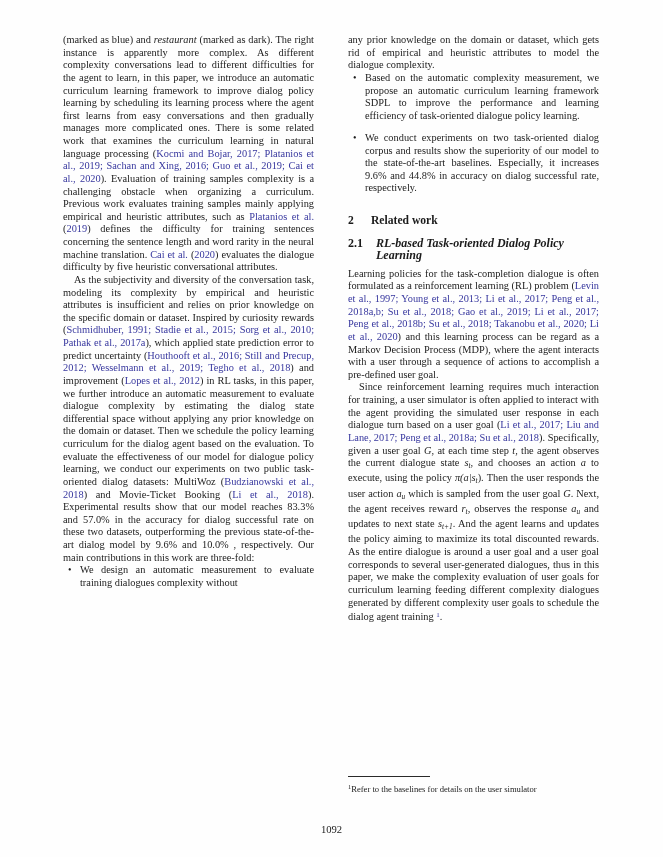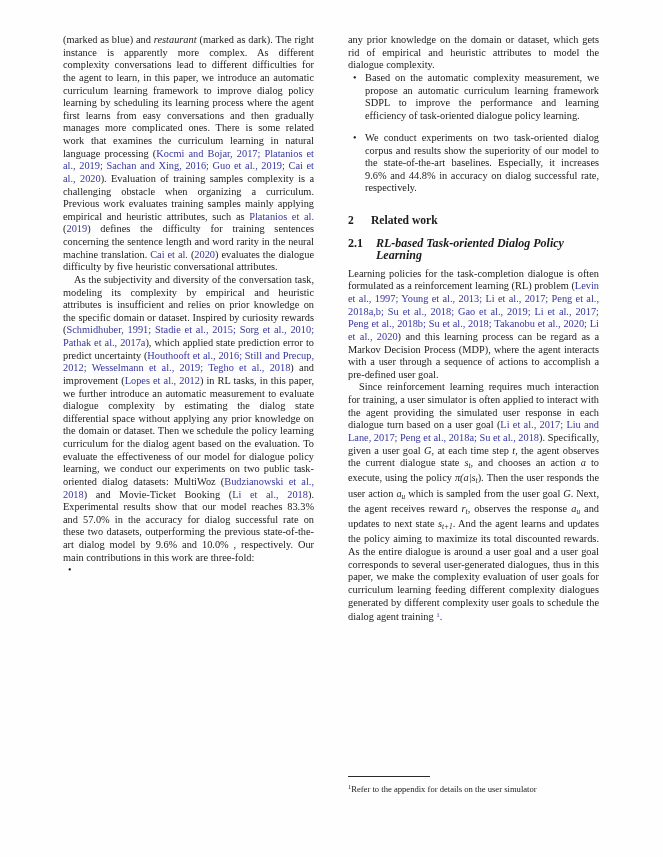--- a/index.html
+++ b/index.html
@@ -147,21 +147,21 @@
 
   <div class="columns">
 
     <div class="col">
 
       <p><span>(marked as blue) and </span><em>restaurant</em><span> (marked as dark). The right instance is apparently more complex. As different complexity conversations lead to different difficulties for the agent to learn, in this paper, we introduce an automatic curriculum learning framework to improve dialog policy learning by scheduling its learning process where the agent first learns from easy conversations and then gradually manages more complicated ones. There is some related work that examines the curriculum learning in natural language processing (</span><a class="cite">Kocmi and Bojar, 2017</a><span class="cite">; </span><a class="cite">Platanios et al., 2019</a><span class="cite">; </span><a class="cite">Sachan and Xing, 2016</a><span class="cite">; </span><a class="cite">Guo et al., 2019</a><span class="cite">; </span><a class="cite">Cai et al., 2020</a><span>). Evaluation of training samples complexity is a challenging obstacle when organizing a curriculum. Previous work evaluates training samples mainly applying empirical and heuristic attributes, such as </span><a class="cite">Platanios et al.</a><span> (</span><a class="cite">2019</a><span>) defines the difficulty for training sentences concerning the sentence length and word rarity in the neural machine translation. </span><a class="cite">Cai et al.</a><span> (</span><a class="cite">2020</a><span>) evaluates the dialogue difficulty by five heuristic conversational attributes.</span></p>
 
       <p class="indent"><span>As the subjectivity and diversity of the conversation task, modeling its complexity by empirical and heuristic attributes is insufficient and relies on prior knowledge on the specific domain or dataset. Inspired by curiosity rewards (</span><a class="cite">Schmidhuber, 1991</a><span class="cite">; </span><a class="cite">Stadie et al., 2015</a><span class="cite">; </span><a class="cite">Sorg et al., 2010</a><span class="cite">; </span><a class="cite">Pathak et al., 2017a</a><span>), which applied state prediction error to predict uncertainty (</span><a class="cite">Houthooft et al., 2016</a><span class="cite">; </span><a class="cite">Still and Precup, 2012</a><span class="cite">; </span><a class="cite">Wesselmann et al., 2019</a><span class="cite">; </span><a class="cite">Tegho et al., 2018</a><span>) and improvement (</span><a class="cite">Lopes et al., 2012</a><span>) in RL tasks, in this paper, we further introduce an automatic measurement to evaluate dialogue complexity by estimating the dialog state differential space without applying any prior knowledge on the domain or dataset. Then we schedule the policy learning curriculum for the dialog agent based on the evaluation. To evaluate the effectiveness of our model for dialogue policy learning, we conduct our experiments on two public task-oriented dialog datasets:  MultiWoz (</span><a class="cite">Budzianowski et al., 2018</a><span>) and Movie-Ticket Booking (</span><a class="cite">Li et al., 2018</a><span>). Experimental results show that our model reaches 83.3% and 57.0% in the accuracy for dialog successful rate on these two datasets, outperforming the previous state-of-the-art dialog model by 9.6% and 10.0% , respectively. Our main contributions in this work are three-fold:</span></p>
 
       <ul class="bullets left-bullets">
-        <li><span class="dot">•</span></li>
+        <li><span class="dot">•</span><span>We design an automatic measurement to evaluate training dialogues complexity without</span></li>
       </ul>
 
     </div>
 
     <div class="col">
 
       <p><span>any prior knowledge on the domain or dataset, which gets rid of empirical and heuristic attributes to model the dialogue complexity.</span></p>
 
       <ul class="bullets bullet-block">
         <li><span class="dot">•</span><span>Based on the automatic complexity measurement, we propose an automatic curriculum learning framework SDPL to improve the performance and learning efficiency of task-oriented dialogue policy learning.</span></li>
@@ -183,21 +183,22 @@
         </h3>
 
       <div class="sp-sub-after"></div>
 
       <p><span>Learning policies for the task-completion dialogue is often formulated as a reinforcement learning (RL) problem (</span><a class="cite">Levin et al., 1997</a><span class="cite">; </span><a class="cite">Young et al., 2013</a><span class="cite">; </span><a class="cite">Li et al., 2017</a><span class="cite">; </span><a class="cite">Peng et al., 2018a,b</a><span class="cite">; </span><a class="cite">Su et al., 2018</a><span class="cite">; </span><a class="cite">Gao et al., 2019</a><span class="cite">; </span><a class="cite">Li et al., 2017</a><span class="cite">; </span><a class="cite">Peng et al., 2018b</a><span class="cite">; </span><a class="cite">Su et al., 2018</a><span class="cite">; </span><a class="cite">Takanobu et al., 2020</a><span class="cite">; </span><a class="cite">Li et al., 2020</a><span>) and this learning process can be regard as a Markov Decision Process (MDP), where the agent interacts with a user through a sequence of actions to accomplish a pre-defined user goal.</span></p>
 
       <p class="indent"><span>Since reinforcement learning requires much interaction for training, a user simulator is often applied to interact with the agent providing the simulated user response in each dialogue turn based on a user goal (</span><a class="cite">Li et al., 2017</a><span class="cite">; </span><a class="cite">Liu and Lane, 2017</a><span class="cite">; </span><a class="cite">Peng et al., 2018a</a><span class="cite">; </span><a class="cite">Su et al., 2018</a><span>). Specifically, given a user goal </span><span class="mvar">G</span><span>, at each time step </span><span class="mvar">t</span><span>, the agent observes the current dialogue state </span><span class="mvar">s</span><span class="msub">t</span><span>, and chooses an action </span><span class="mvar">a</span><span> to execute, using the policy </span><span class="mvar">π(a|s</span><span class="msub">t</span><span class="mvar mupright">)</span><span>. Then the user responds the user action </span><span class="mvar">a</span><span class="msub">u</span><span> which is sampled from the user goal </span><span class="mvar">G</span><span>. Next, the agent receives reward </span><span class="mvar">r</span><span class="msub">t</span><span>, observes the response </span><span class="mvar">a</span><span class="msub">u</span><span> and updates to next state </span><span class="mvar">s</span><span class="msub">t+1</span><span>. And the agent learns and updates the policy aiming to maximize its total discounted rewards. As the entire dialogue is around a user goal and a user goal corresponds to several user-generated dialogues, thus in this paper, we make the complexity evaluation of user goals for curriculum learning feeding different complexity dialogues generated by different complexity user goals to schedule the dialog agent training </span><sup class="fn">1</sup><span>.</span></p>
 
       <div class="footnote-wrap">
         <div class="fn-rule"></div>
-        <div class="fn-text"><sup>1</sup><span>Refer to the appendix for details on the user simulator</span></div>
+        <div class="fn-text"><sup>1</sup><span>Refer to the baselines for details on the user simulator</span></div>
       </div>
 
     </div>
 
   </div>
 
+  <div class="page-number">1092</div>
 
 </div>
 
 </body></html>

